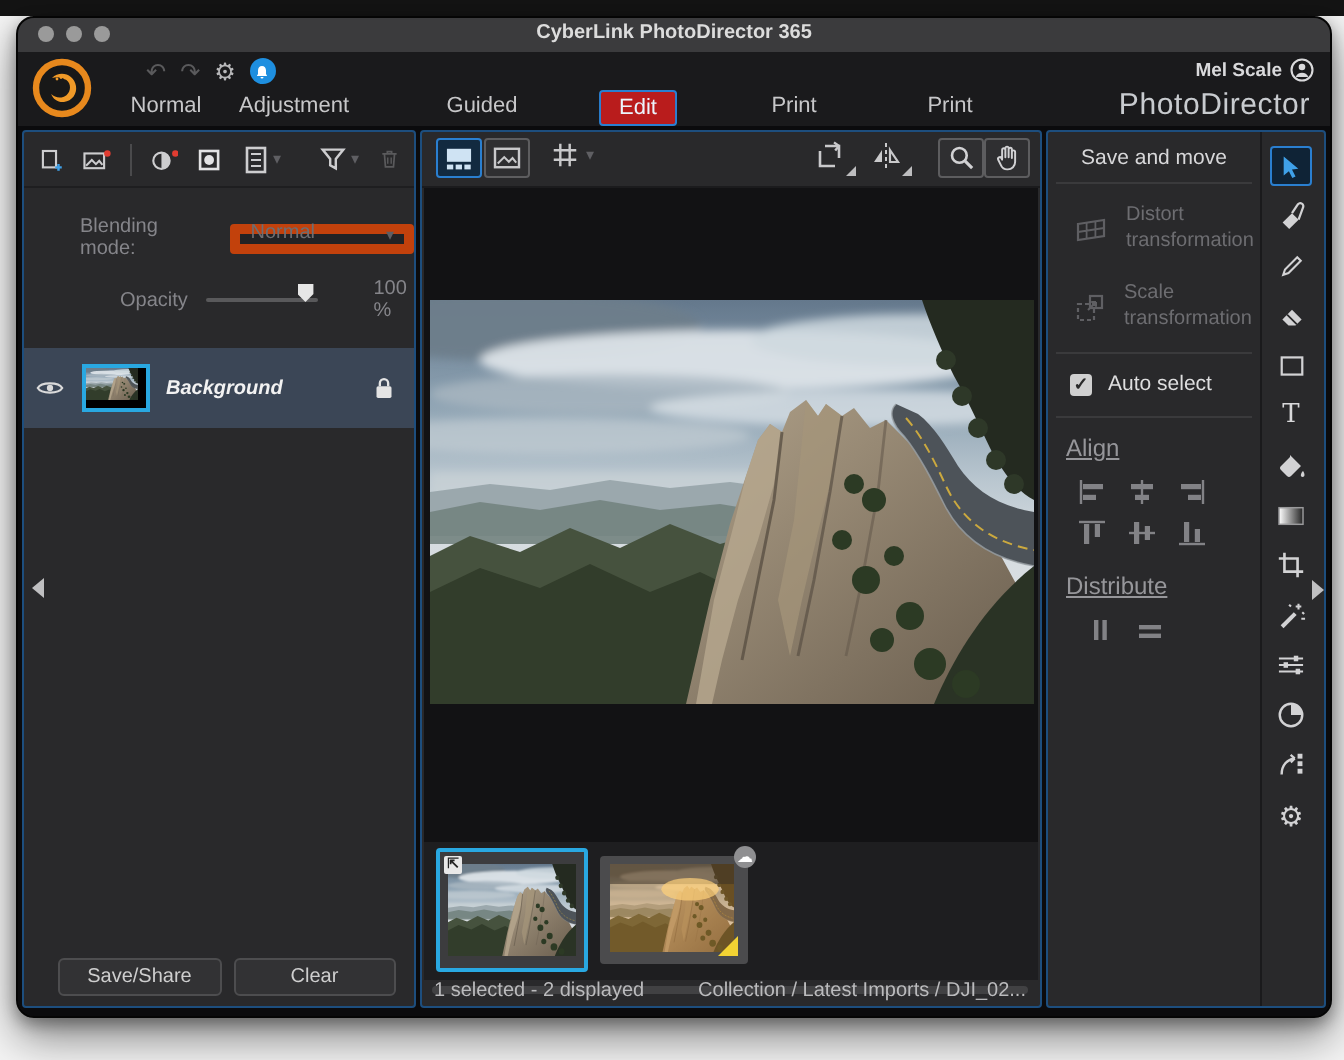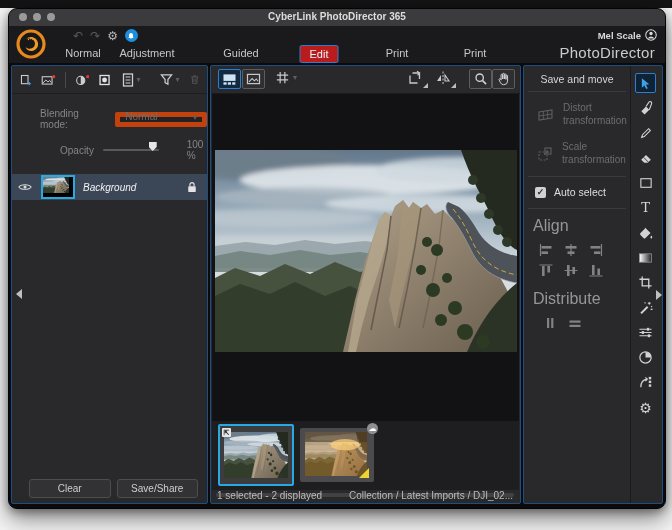--- a/index.html
+++ b/index.html
@@ -47,22 +47,22 @@
   .blend{margin-top:14px;padding-left:28px;}
   .blend-select{margin-left:6px;width:92px;height:15px;background:#222224;border:5px solid #c2410c;
                 border-radius:2px;color:#6e6e72;display:flex;align-items:flex-end;padding:0 5px;
                 justify-content:space-between;box-sizing:border-box;}
   .caret{font-size:8px;color:#5f5f63;}
   .opacity{margin-top:9px;padding-left:48px;}
   .track{position:relative;width:78px;height:2px;background:#59595b;margin-left:9px;border-radius:1px;}
   .knob{position:absolute;right:2px;top:-7px;width:8px;height:9px;background:#e6e6e6;
         clip-path:polygon(0 0,100% 0,100% 55%,50% 100%,0 55%);}
   .opval{margin-left:28px;}
-  .layer-row{position:relative;margin-top:13px;height:26px;background:#3b4656;display:flex;
-             align-items:center;}
+  .layer-row{position:relative;margin-top:13px;height:40px;background:#3b4656;display:flex;
+             align-items:center;font-weight:bold;}
   .eye{margin-left:6px;color:#dadada;}
   .lthumb{width:30px;height:20px;border:2px solid #29a8e1;margin-left:9px;background:#000;
           overflow:hidden;display:block;}
   .lname{margin-left:8px;font-size:10px;font-style:italic;color:#f2f2f2;}
   .lock{position:absolute;right:10px;color:#e4e4e4;}
   .lp-buttons{position:absolute;left:17px;right:9px;bottom:5px;display:flex;gap:6px;}
   .btn{flex:1;height:17px;background:#323234;border:1px solid #4d4d4f;border-radius:3px;
        color:#cecece;font-size:10px;display:flex;align-items:center;justify-content:center;}
   
   .cp-toolbar{position:relative;height:27px;border-bottom:1px solid #1b1b1d;color:#c9c9cb;}
@@ -93,21 +93,21 @@
   
   .rp-sub{position:absolute;left:0;top:0;bottom:0;width:106px;border-right:1px solid #1a1a1c;}
   .rp-title{margin-top:7px;text-align:center;font-size:10.5px;color:#d7d7d9;}
   .hr{height:1px;background:#3a3a3c;margin:6px 4px 0 4px;}
   .rp-item{display:flex;gap:9px;padding:10px 0 4px 13px;color:#6d6d71;font-size:10px;align-items:center;}
   .rp-item .lbl{width:58px;line-height:1.25;}
   .chk-row{display:flex;align-items:center;gap:8px;padding:9px 0 4px 11px;}
   .chk{width:11px;height:11px;background:#d0d0d0;border-radius:2px;color:#2a2a2a;font-size:9px;
        line-height:11px;text-align:center;font-weight:bold;}
   .chk-lbl{font-size:10.5px;color:#dededf;}
-  .sec-lbl{padding:8px 0 2px 9px;font-size:16px;color:#96969a;}
+  .sec-lbl{padding:8px 0 2px 9px;font-size:12px;color:#96969a;text-decoration:underline;}
   .agrid{display:flex;gap:9px;padding:6px 0 0 14px;color:#828286;}
   .rp-tools{position:absolute;right:0;top:0;width:33px;bottom:0;display:flex;flex-direction:column;
             align-items:center;color:#d2d2d4;}
   .tool{height:25px;display:flex;align-items:center;justify-content:center;width:100%;}
   .tool.first{margin-top:5px;height:24px;}
   .toolbox{width:21px;height:20px;border:1px solid #2a7fd0;background:#0f2336;border-radius:2px;
            display:flex;align-items:center;justify-content:center;box-sizing:border-box;}
   .ttxt{font-family:"DejaVu Serif",serif;font-size:13px;color:#d8d8da;}
   .collapse-l{position:absolute;left:7px;top:280px;width:0;height:0;border-top:5px solid transparent;
               border-bottom:5px solid transparent;border-right:6px solid #bfbfc1;}
@@ -304,22 +304,22 @@
             </svg>
         </span>
         <span class="lname">Background</span>
         <svg class="lock" width="10" height="12" viewBox="0 0 12 14">
           <rect x="1.5" y="6" width="9" height="7" rx="1" fill="#e4e4e4"></rect>
           <path d="M3.5,6 V4.2 A2.5,2.5 0 0 1 8.5,4.2 V6" fill="none" stroke="#e4e4e4" stroke-width="1.4"></path>
         </svg>
       </div>
 
       <div class="lp-buttons">
+        <span class="btn">Save/Share</span>
         <span class="btn">Clear</span>
-        <span class="btn">Save/Share</span>
       </div>
     </div>
 
     <div class="panel p-center">
       <div class="cp-toolbar">
         <span class="tbtn active" style="left:7px">
           <svg width="15" height="13" viewBox="0 0 16 14">
             <rect x="1.5" y="1.5" width="13" height="7" fill="#cfe3f3"></rect>
             <rect x="1.5" y="10" width="3.4" height="2.6" fill="#cfe3f3"></rect>
             <rect x="6.2" y="10" width="3.4" height="2.6" fill="#cfe3f3"></rect>

